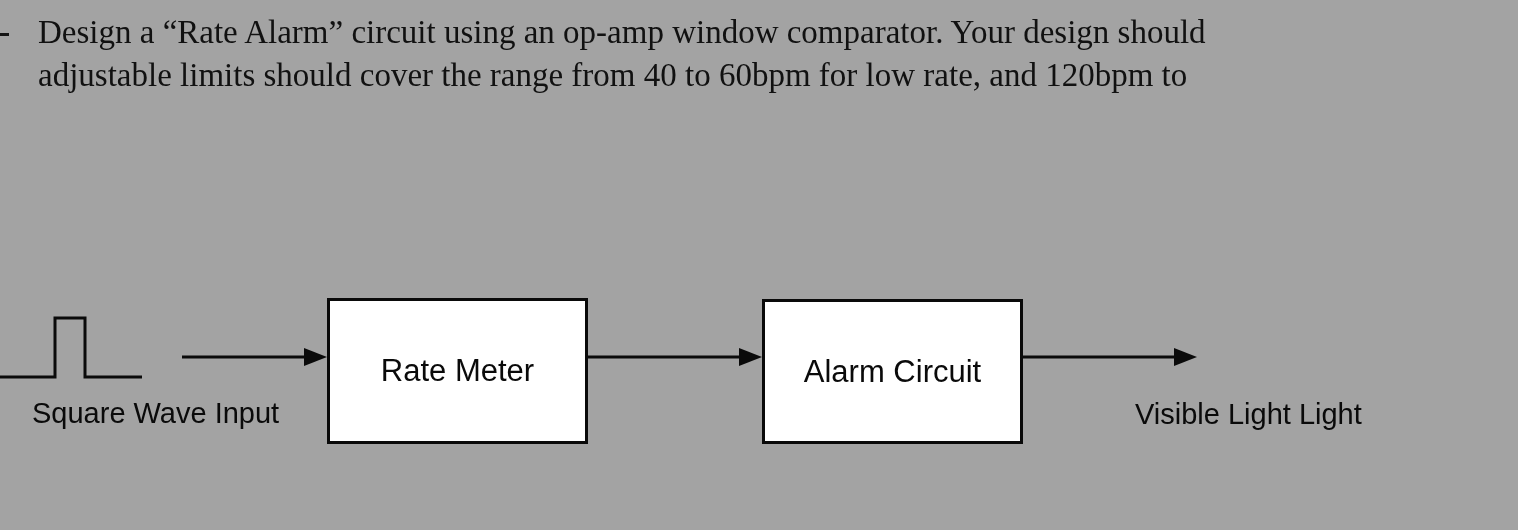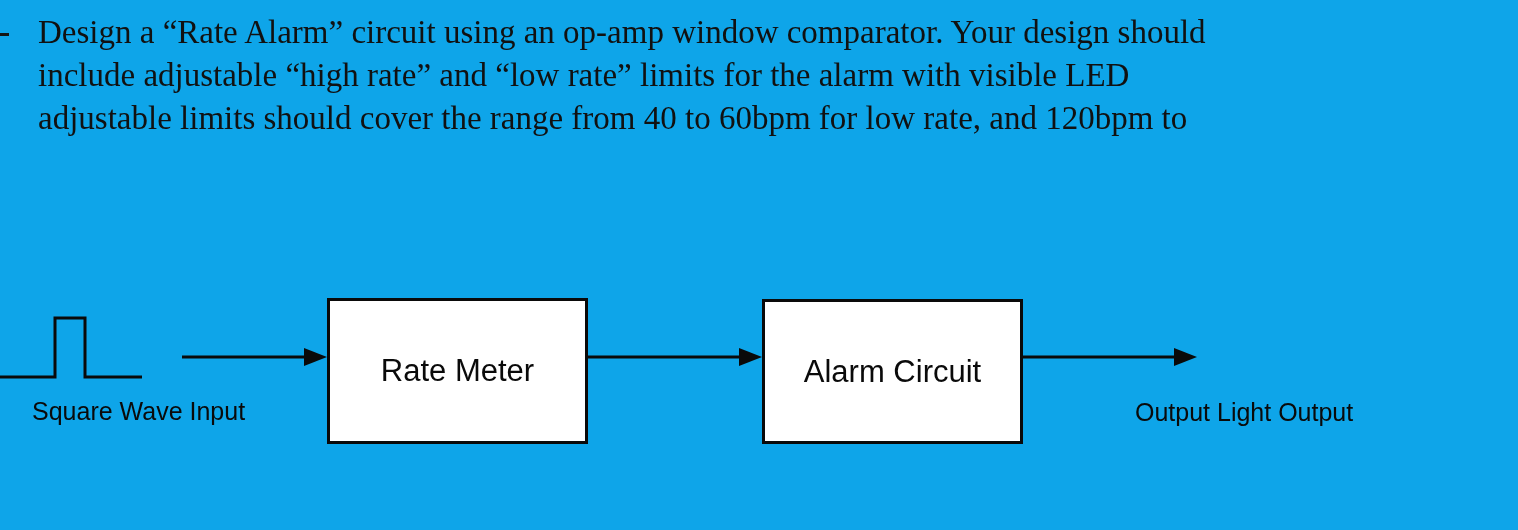--- a/index.html
+++ b/index.html
@@ -4,21 +4,21 @@
 <style>
   html, body {
     margin: 0;
     padding: 0;
     background: #ffffff;
   }
   .canvas {
     position: relative;
     width: 1518px;
     height: 530px;
-    background: #0ea5e9;
+    background: #a3a3a3;
     overflow: hidden;
     font-family: "Liberation Sans", sans-serif;
     color: #000000;
   }
 
   
   .bullet-fragment {
     position: absolute;
     left: 0px;
     top: 33px;
@@ -65,21 +65,21 @@
     height: 146px;
   }
   .block.alarm-circuit {
     left: 762px;
     top: 299px;
     width: 261px;
     height: 145px;
   }
   .diagram-label {
     position: absolute;
-    font-size: 25px;
+    font-size: 29px;
     color: #0a0a0a;
     white-space: nowrap;
   }
   .diagram-label.square-wave {
     left: 32px;
     top: 397px;
   }
   .diagram-label.output {
     left: 1135px;
     top: 398px;
@@ -87,21 +87,20 @@
 </style>
 </head>
 <body>
 
 <div class="canvas">
 
   <span class="bullet-fragment"></span>
 
   <div class="paragraph">
     <div class="pline">Design a “Rate Alarm” circuit using an op-amp window comparator. Your design should</div>
-    <div class="pline">include adjustable “high rate” and “low rate” limits for the alarm with visible LED</div>
     <div class="pline">adjustable limits should cover the range from 40 to 60bpm for low rate, and 120bpm to</div>
   </div>
 
   <svg class="diagram-svg" viewBox="0 0 1518 530">
 
     <path d="M 0 377 H 55 V 318 H 85 V 377 H 142" fill="none" stroke="#0a0a0a" stroke-width="3"></path>
 
     <g>
       <line x1="182" y1="357" x2="308" y2="357" stroke="#0a0a0a" stroke-width="3"></line>
       <polygon points="327,357 304,348 304,366" fill="#0a0a0a"></polygon>
@@ -119,15 +118,15 @@
   </svg>
 
   <div class="block alarm-circuit">
     <span>Alarm Circuit</span>
   </div>
   <div class="block rate-meter">
     <span>Rate Meter</span>
   </div>
 
   <div class="diagram-label square-wave">Square Wave Input</div>
-  <div class="diagram-label output">Output Light Output</div>
+  <div class="diagram-label output">Visible Light Light</div>
 
 </div>
 
 </body></html>

